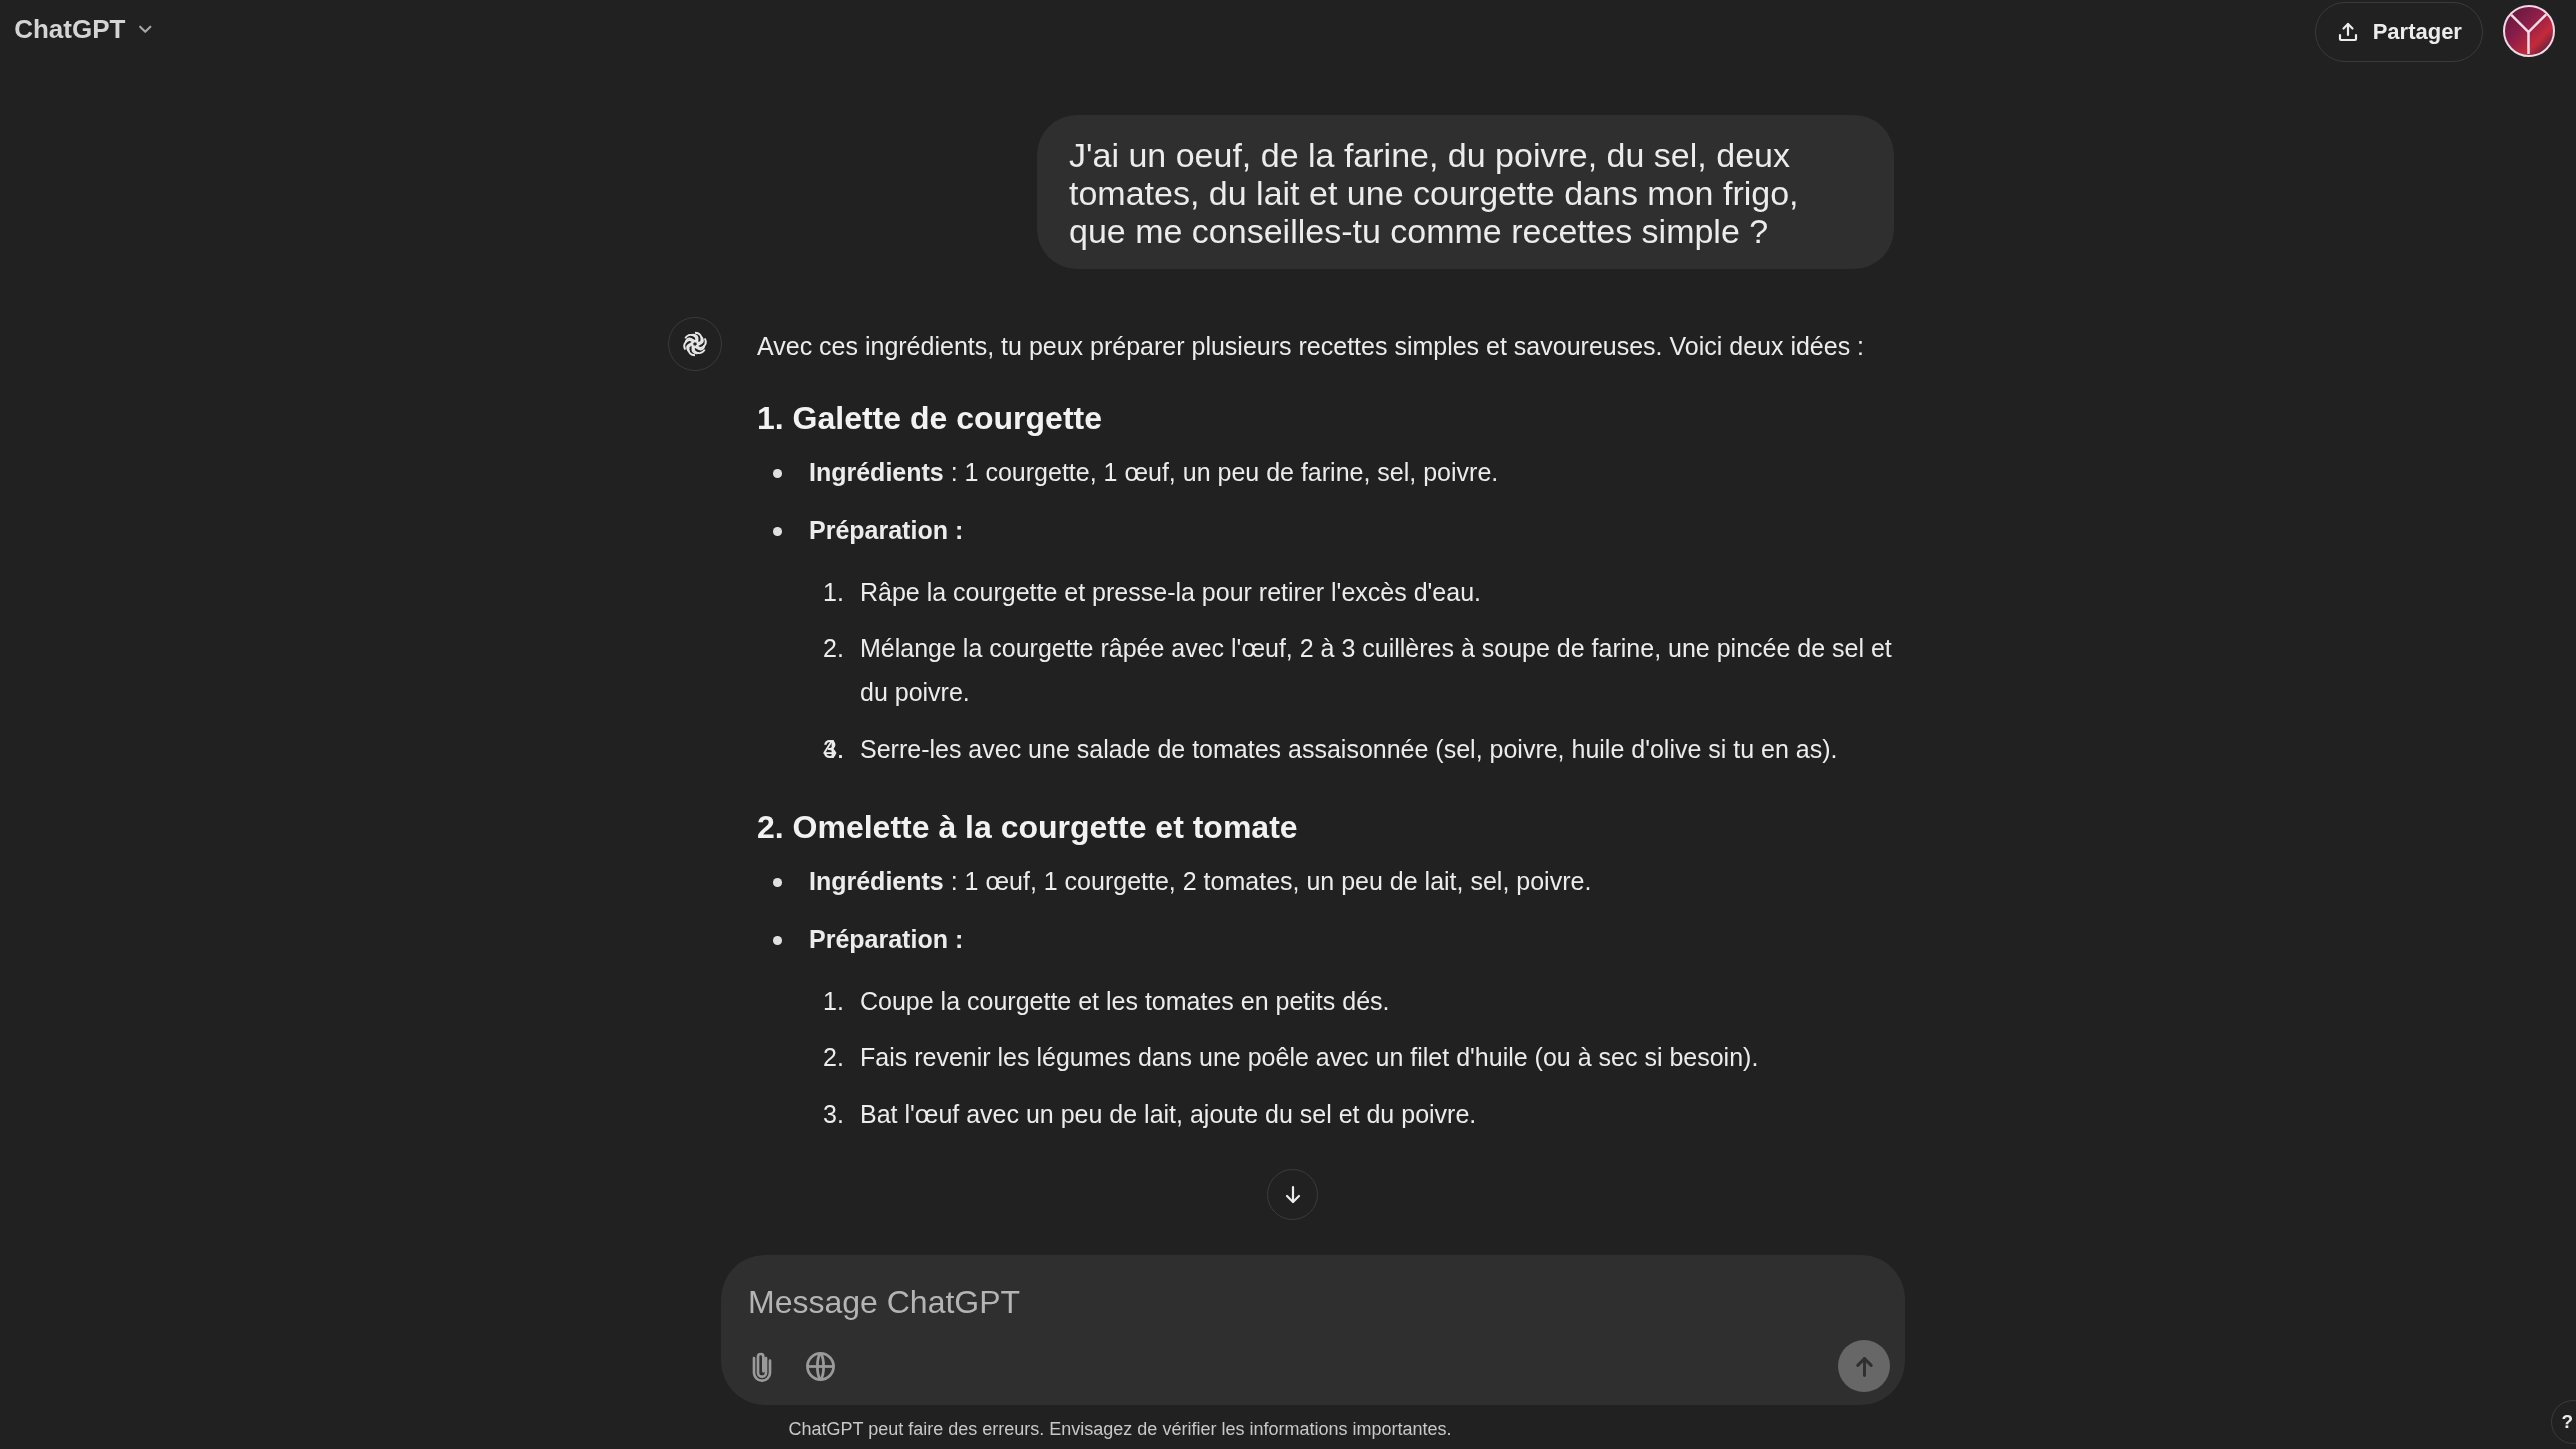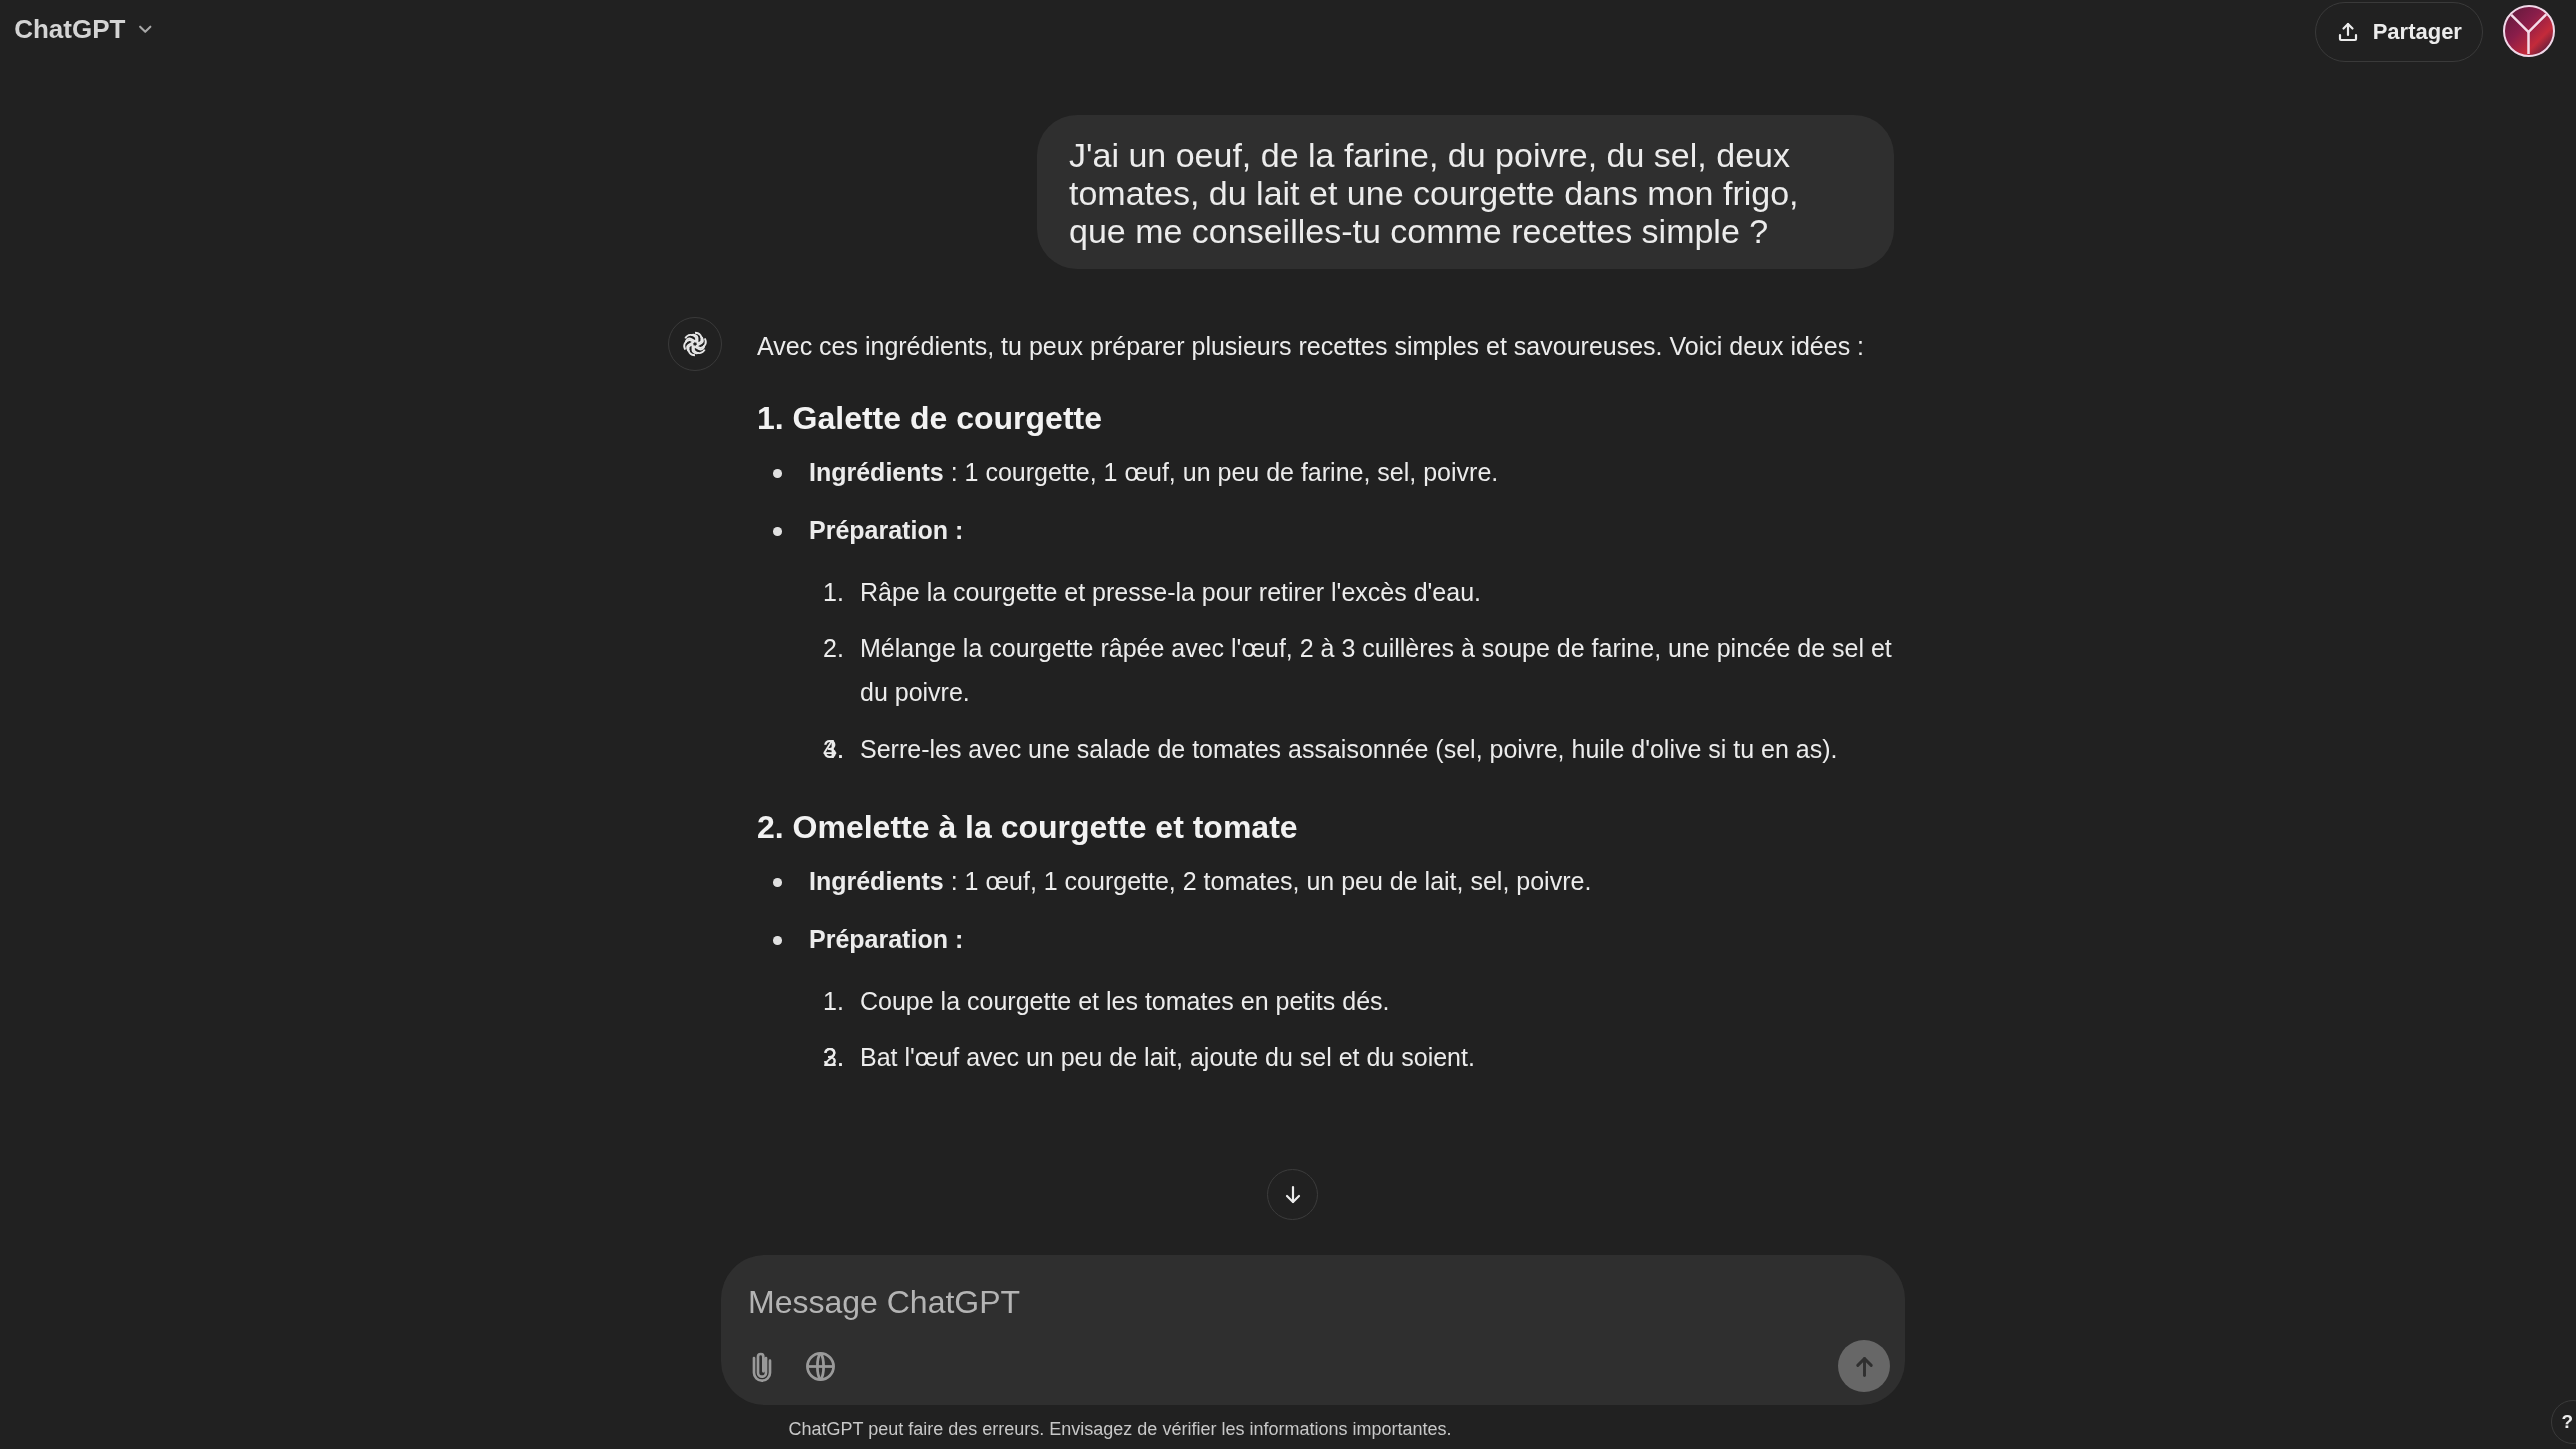--- a/index.html
+++ b/index.html
@@ -110,22 +110,22 @@
         </ol>
       </li>
     </ul>
 
     <h3 class="second">2. Omelette à la courgette et tomate</h3>
     <ul class="bullets">
       <li><b>Ingrédients</b><span> : 1 œuf, 1 courgette, 2 tomates, un peu de lait, sel, poivre.</span></li>
       <li><b>Préparation</b><b> :</b>
         <ol class="steps">
           <li><span class="num">1.</span><span>Coupe la courgette et les tomates en petits dés.</span></li>
-          <li><span class="num">2.</span></li>
-          <li><span class="num">3.</span><span>Bat l'œuf avec un peu de lait, ajoute du sel et du soient.</span></li>
+          <li><span class="num">2.</span><span>Fais revenir les légumes dans une poêle avec un filet d'huile (ou à sec si besoin).</span></li>
+          <li><span class="num">3.</span><span>Bat l'œuf avec un peu de lait, ajoute du sel et du poivre.</span></li>
         </ol>
       </li>
     </ul>
   </div>
 </div>
 
 <div class="scroll-down">
   <svg viewBox="0 0 24 24" fill="none" stroke="#ececec" stroke-width="2.2" stroke-linecap="round" stroke-linejoin="round">
       <path d="M12 4v15"></path>
       <path d="M6 13l6 6 6-6"></path>

